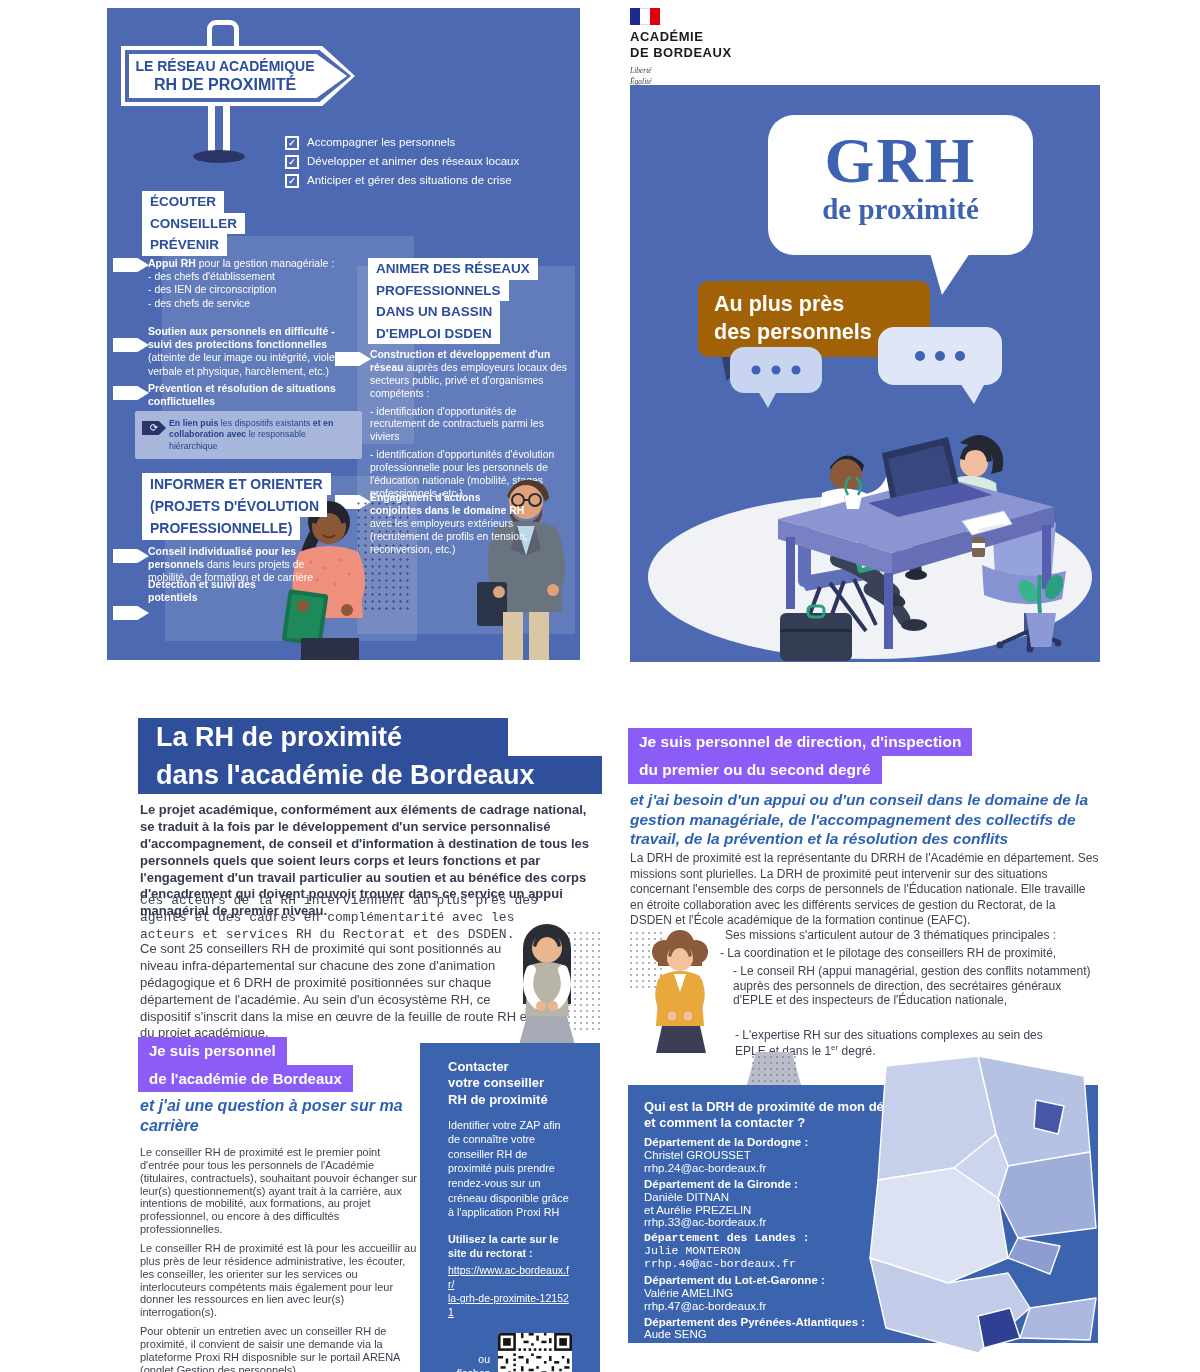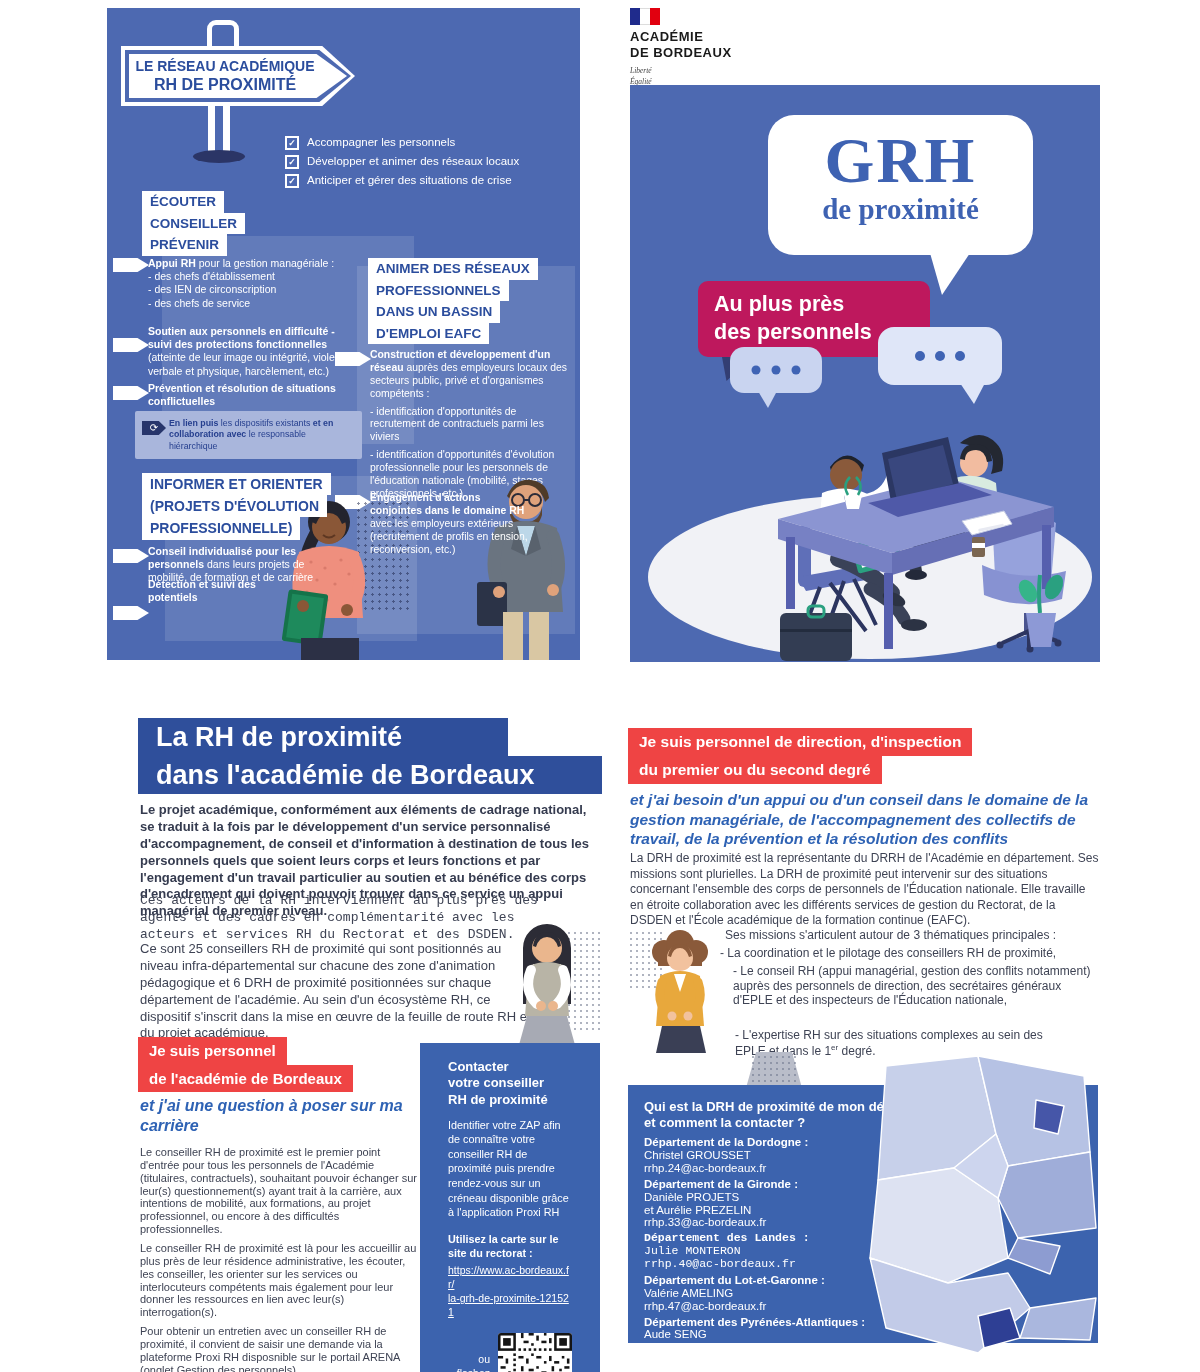--- a/index.html
+++ b/index.html
@@ -11,38 +11,38 @@
   .trans{position:absolute;background:rgba(255,255,255,.12);}
   .dots{position:absolute;background-image:radial-gradient(circle,rgba(26,34,70,.5) 1.2px,transparent 1.3px);background-size:7px 7px;}
   .dots-gray{position:absolute;background-image:radial-gradient(circle,rgba(110,118,140,.55) 1.1px,transparent 1.2px);background-size:6px 6px;}
   
   .sign-l{position:absolute;clip-path:polygon(0 0,86% 0,100% 50%,86% 100%,0 100%);}
   .sign-txt{position:absolute;left:22px;top:46px;width:192px;height:44px;display:flex;flex-direction:column;
             justify-content:center;text-align:center;color:#2b4d9d;font-weight:800;font-size:14px;line-height:1.22;}
   .pole{position:absolute;background:#fff;}
   
   .wbox{display:inline-block;background:#fff;color:#2b4d9d;font-weight:800;padding:2px 8px;line-height:1.3;}
-  .bline{display:inline-block;background:#ef4444;color:#fff;font-weight:800;padding:4px 11px;line-height:1.3;}
+  .bline{display:inline-block;background:#8b5cf6;color:#fff;font-weight:800;padding:4px 11px;line-height:1.3;}
   
   .chk{display:flex;gap:8px;margin-bottom:5px;color:#fff;font-size:11.5px;align-items:flex-start;}
   .cbx{flex:0 0 auto;width:10px;height:10px;border:2px solid #fff;font-size:9px;line-height:10px;text-align:center;color:#fff;font-weight:700;}
   
   .arrow{position:absolute;background:#fff;width:36px;height:14px;clip-path:polygon(0 0,68% 0,100% 50%,68% 100%,0 100%);}
   .item{position:absolute;color:#fff;font-size:10.5px;line-height:1.26;}
   .item .b{font-weight:800;}
   .item p{margin:0 0 5px 0;}
   .note{position:absolute;background:#a9b6dc;color:#27408f;font-size:8.8px;line-height:1.3;padding:7px 8px 7px 34px;border-radius:2px;}
   .note .b{font-weight:800;}
   .note-ic{position:absolute;left:7px;top:10px;width:24px;height:14px;background:#27356b;color:#fff;
            clip-path:polygon(0 0,70% 0,100% 50%,70% 100%,0 100%);font-size:10px;line-height:14px;text-align:center;}
   
   .bubble{position:absolute;background:#fff;border-radius:26px;text-align:center;color:#3e62b2;}
   .bubble .t1{font-size:64px;font-weight:800;letter-spacing:2px;line-height:1;margin-top:14px;}
   .bubble .t2{font-size:29px;font-weight:800;line-height:1;margin-top:2px;}
-  .tagbox{position:absolute;background:#be185d;color:#fff;border-radius:10px;padding:10px 16px;
+  .tagbox{position:absolute;background:#a16207;color:#fff;border-radius:10px;padding:10px 16px;
           font-size:21.5px;font-weight:800;line-height:1.3;}
   
   .tblock{background:#2f4f9b;color:#fff;font-weight:800;font-size:27px;line-height:1.0;padding:6px 0 5px 18px;}
   .para{position:absolute;color:#3e4354;font-size:13px;line-height:1.3;}
   .itl{position:absolute;color:#2e62b4;font-weight:800;font-style:italic;}
   .smallp{color:#3e4354;font-size:11px;line-height:1.17;margin:0 0 6px 0;}
   .cbox{position:absolute;background:#3c63ae;color:#fff;}
   .link{color:#fff;text-decoration:underline;word-break:break-all;}
   .dept-label{font-weight:800;}
   .dept-line{line-height:1.12;}
@@ -116,21 +116,21 @@
 
     <div class="note" style="left:28px;top:403px;width:185px;">
       <span class="note-ic">⟳</span>
       <span class="b">En lien puis</span><span> les dispositifs existants </span><span class="b">et en collaboration avec</span><span> le responsable hiérarchique</span>
     </div>
 
     <div class="abs" style="left:261px;top:250px;font-size:13.5px;">
       <div><span class="wbox">ANIMER DES RÉSEAUX</span></div>
       <div><span class="wbox">PROFESSIONNELS</span></div>
       <div><span class="wbox">DANS UN BASSIN</span></div>
-      <div><span class="wbox">D'EMPLOI EAFC</span></div>
+      <div><span class="wbox">D'EMPLOI DSDEN</span></div>
     </div>
 
     <div class="arrow" style="left:228px;top:344px;"></div>
     <div class="item" style="left:263px;top:341px;width:198px;font-size:10.4px;line-height:1.24;">
       <p><span class="b">Construction et développement d'un réseau</span><span> auprès des employeurs locaux des secteurs public, privé et d'organismes compétents :</span></p>
       <p>- identification d'opportunités de recrutement de contractuels parmi les viviers</p>
       <p>- identification d'opportunités d'évolution professionnelle pour les personnels de l'éducation nationale (mobilité, stages professionnels, etc.)</p>
     </div>
 
     <div class="arrow" style="left:228px;top:487px;"></div>
@@ -497,21 +497,21 @@
   <div class="cbox" style="left:628px;top:1085px;width:470px;height:258px;padding:14px 0 10px 16px;box-sizing:border-box;">
     <div style="font-size:13px;font-weight:800;line-height:1.2;width:310px;margin-bottom:6px;">Qui est la DRH de proximité de mon département et comment la contacter ?</div>
     <div style="font-size:11.5px;width:310px;">
       <div style="margin-bottom:3px;">
         <div class="dept-line dept-label">Département de la Dordogne :</div>
         <div class="dept-line">Christel GROUSSET</div>
         <div class="dept-line">rrhp.24@ac-bordeaux.fr</div>
       </div>
       <div style="margin-bottom:3px;">
         <div class="dept-line dept-label">Département de la Gironde :</div>
-        <div class="dept-line">Danièle PROJETS</div>
+        <div class="dept-line">Danièle DITNAN</div>
         <div class="dept-line">et Aurélie PREZELIN</div>
         <div class="dept-line">rrhp.33@ac-bordeaux.fr</div>
       </div>
       <div style="margin-bottom:3px;font-family:Liberation Mono, monospace;">
         <div class="dept-line dept-label">Département des Landes :</div>
         <div class="dept-line">Julie MONTERON</div>
         <div class="dept-line">rrhp.40@ac-bordeaux.fr</div>
       </div>
       <div style="margin-bottom:3px;">
         <div class="dept-line dept-label">Département du Lot-et-Garonne :</div>

